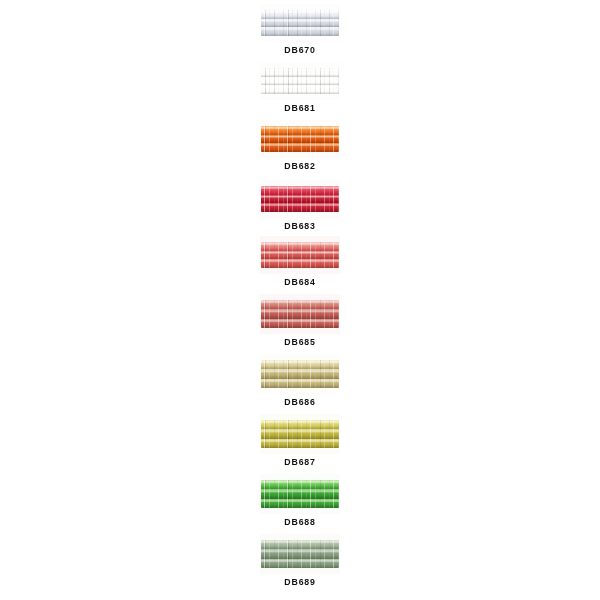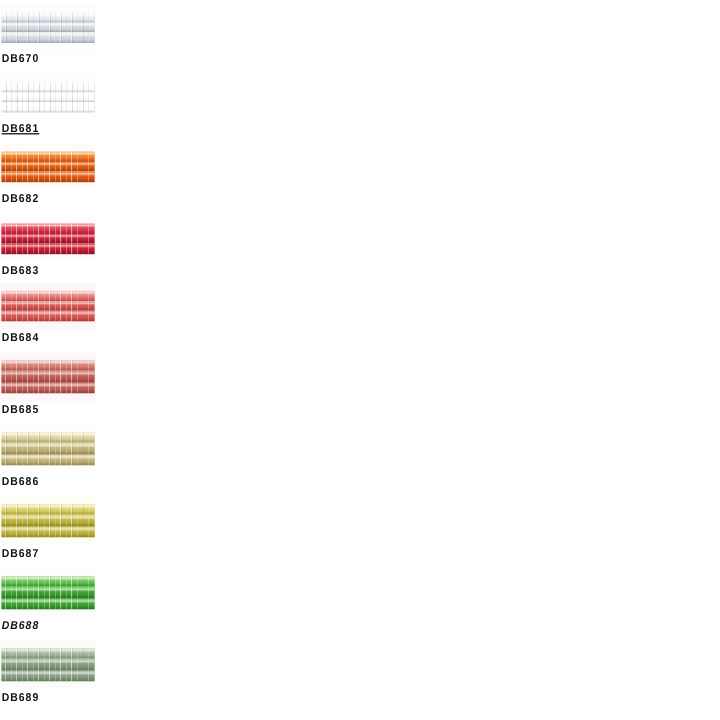--- a/index.html
+++ b/index.html
@@ -18,21 +18,21 @@
 
   #catalog {
     width: 600px;
     position: relative;
   }
 
   .bead-entry {
     width: 600px;
     display: flex;
     flex-direction: column;
-    align-items: flex-start;
+    align-items: center;
     position: relative;
   }
 
   
   .photo-tile {
     position: relative;
     display: flex;
     align-items: center;
     justify-content: center;
     overflow: hidden;
@@ -84,21 +84,21 @@
             <div class="beads" style="background: linear-gradient(rgba(255, 255, 255, 0) 0%, rgba(255, 255, 255, 0) 8%, rgba(255, 255, 255, 0.6) 20%, rgba(255, 255, 255, 0) 40%, rgba(0, 0, 0, 0) 70%, rgba(0, 0, 0, 0.18) 100%);"></div>
           </div>
           <div class="bead-row" style="height: 8.66667px; background: linear-gradient(rgb(246, 247, 249) 0%, rgb(223, 227, 234) 28%, rgb(198, 204, 214) 78%, rgb(198, 204, 214) 100%);">
             <div class="beads" style="background: repeating-linear-gradient(to right, rgba(255, 255, 255, 0) 0px, rgba(255, 255, 255, 0) 3.49px, rgba(255, 255, 255, 0.55) 3.49px, rgba(0, 0, 0, 0.16) 4.59px);"></div>
             <div class="beads" style="background: linear-gradient(rgba(255, 255, 255, 0) 0%, rgba(255, 255, 255, 0) 8%, rgba(255, 255, 255, 0.6) 20%, rgba(255, 255, 255, 0) 40%, rgba(0, 0, 0, 0) 70%, rgba(0, 0, 0, 0.18) 100%);"></div>
           </div>
         </div>
       </div>
       <div class="caption" style="margin-top: 3px; color: rgb(17, 17, 17);">DB670</div>
     </div>
-    <div class="bead-entry" style="position: absolute; top: 62px; left: 0px; text-decoration: underline;">
+    <div class="bead-entry" style="position: absolute; top: 62px; left: 0px;">
       <div class="photo-tile" style="width: 80px; height: 38px; background: rgb(253, 253, 251);">
         <div class="strand" style="width: 78px; height: 26px;">
           <div class="bead-row" style="height: 8.66667px;">
             <div class="beads" style="background: repeating-linear-gradient(to right, rgba(255, 255, 255, 0) 0px, rgba(255, 255, 255, 0) 3.49px, rgba(255, 255, 255, 0.55) 3.49px, rgba(0, 0, 0, 0.16) 4.59px);"></div>
             <div class="beads" style="background: linear-gradient(rgba(255, 255, 255, 0) 0%, rgba(255, 255, 255, 0) 8%, rgba(255, 255, 255, 0.6) 20%, rgba(255, 255, 255, 0) 40%, rgba(0, 0, 0, 0) 70%, rgba(0, 0, 0, 0.18) 100%);"></div>
           </div>
           <div class="bead-row" style="height: 8.66667px;">
             <div class="beads" style="background: repeating-linear-gradient(to right, rgba(255, 255, 255, 0) 0px, rgba(255, 255, 255, 0) 3.49px, rgba(255, 255, 255, 0.55) 3.49px, rgba(0, 0, 0, 0.16) 4.59px);"></div>
             <div class="beads" style="background: linear-gradient(rgba(255, 255, 255, 0) 0%, rgba(255, 255, 255, 0) 8%, rgba(255, 255, 255, 0.6) 20%, rgba(255, 255, 255, 0) 40%, rgba(0, 0, 0, 0) 70%, rgba(0, 0, 0, 0.18) 100%);"></div>
           </div>
@@ -217,21 +217,21 @@
             <div class="beads" style="background: linear-gradient(rgba(255, 255, 255, 0) 0%, rgba(255, 255, 255, 0) 8%, rgba(255, 255, 255, 0.6) 20%, rgba(255, 255, 255, 0) 40%, rgba(0, 0, 0, 0) 70%, rgba(0, 0, 0, 0.18) 100%);"></div>
           </div>
           <div class="bead-row" style="height: 9.33333px; background: linear-gradient(rgb(230, 224, 138) 0%, rgb(205, 195, 74) 28%, rgb(174, 163, 46) 78%, rgb(174, 163, 46) 100%);">
             <div class="beads" style="background: repeating-linear-gradient(to right, rgba(255, 255, 255, 0) 0px, rgba(255, 255, 255, 0) 3.49px, rgba(255, 255, 255, 0.55) 3.49px, rgba(0, 0, 0, 0.16) 4.59px);"></div>
             <div class="beads" style="background: linear-gradient(rgba(255, 255, 255, 0) 0%, rgba(255, 255, 255, 0) 8%, rgba(255, 255, 255, 0.6) 20%, rgba(255, 255, 255, 0) 40%, rgba(0, 0, 0, 0) 70%, rgba(0, 0, 0, 0.18) 100%);"></div>
           </div>
         </div>
       </div>
       <div class="caption" style="margin-top: 3px; color: rgb(17, 17, 17);">DB687</div>
     </div>
-    <div class="bead-entry" style="position: absolute; top: 474px; left: 0px; font-style: italic;">
+    <div class="bead-entry" style="position: absolute; top: 474px; left: 0px;">
       <div class="photo-tile" style="width: 80px; height: 40px; background: rgb(251, 253, 250);">
         <div class="strand" style="width: 78px; height: 28px;">
           <div class="bead-row" style="height: 9.33333px; background: linear-gradient(rgb(198, 236, 180) 0%, rgb(142, 214, 115) 28%, rgb(71, 180, 58) 78%, rgb(71, 180, 58) 100%);">
             <div class="beads" style="background: repeating-linear-gradient(to right, rgba(255, 255, 255, 0) 0px, rgba(255, 255, 255, 0) 3.49px, rgba(255, 255, 255, 0.55) 3.49px, rgba(0, 0, 0, 0.16) 4.59px);"></div>
             <div class="beads" style="background: linear-gradient(rgba(255, 255, 255, 0) 0%, rgba(255, 255, 255, 0) 8%, rgba(255, 255, 255, 0.6) 20%, rgba(255, 255, 255, 0) 40%, rgba(0, 0, 0, 0) 70%, rgba(0, 0, 0, 0.18) 100%);"></div>
           </div>
           <div class="bead-row" style="height: 9.33333px; background: linear-gradient(rgb(142, 214, 115) 0%, rgb(71, 180, 58) 28%, rgb(47, 143, 40) 78%, rgb(47, 143, 40) 100%);">
             <div class="beads" style="background: repeating-linear-gradient(to right, rgba(255, 255, 255, 0) 0px, rgba(255, 255, 255, 0) 3.49px, rgba(255, 255, 255, 0.55) 3.49px, rgba(0, 0, 0, 0.16) 4.59px);"></div>
             <div class="beads" style="background: linear-gradient(rgba(255, 255, 255, 0) 0%, rgba(255, 255, 255, 0) 8%, rgba(255, 255, 255, 0.6) 20%, rgba(255, 255, 255, 0) 40%, rgba(0, 0, 0, 0) 70%, rgba(0, 0, 0, 0.18) 100%);"></div>
           </div>

